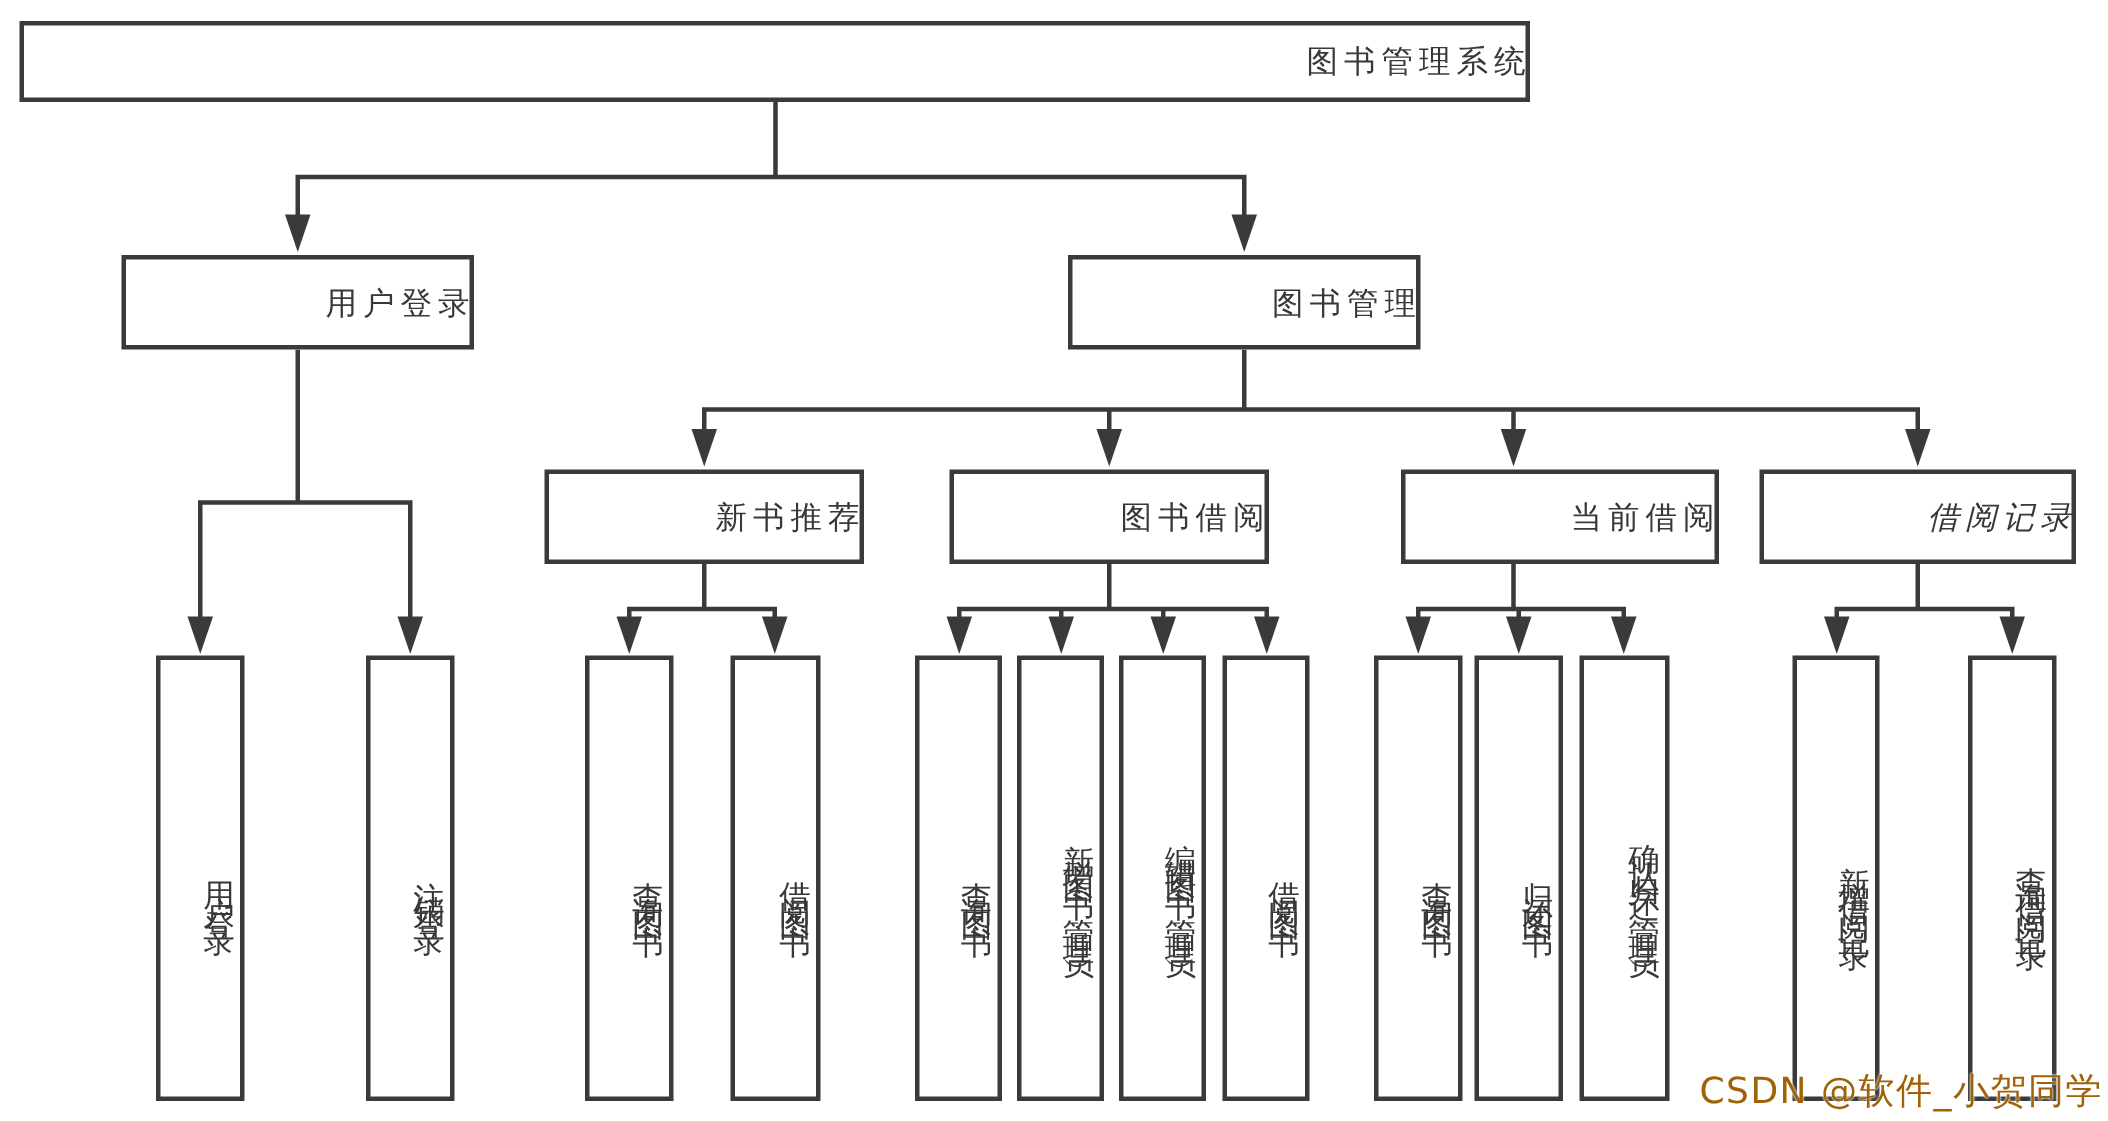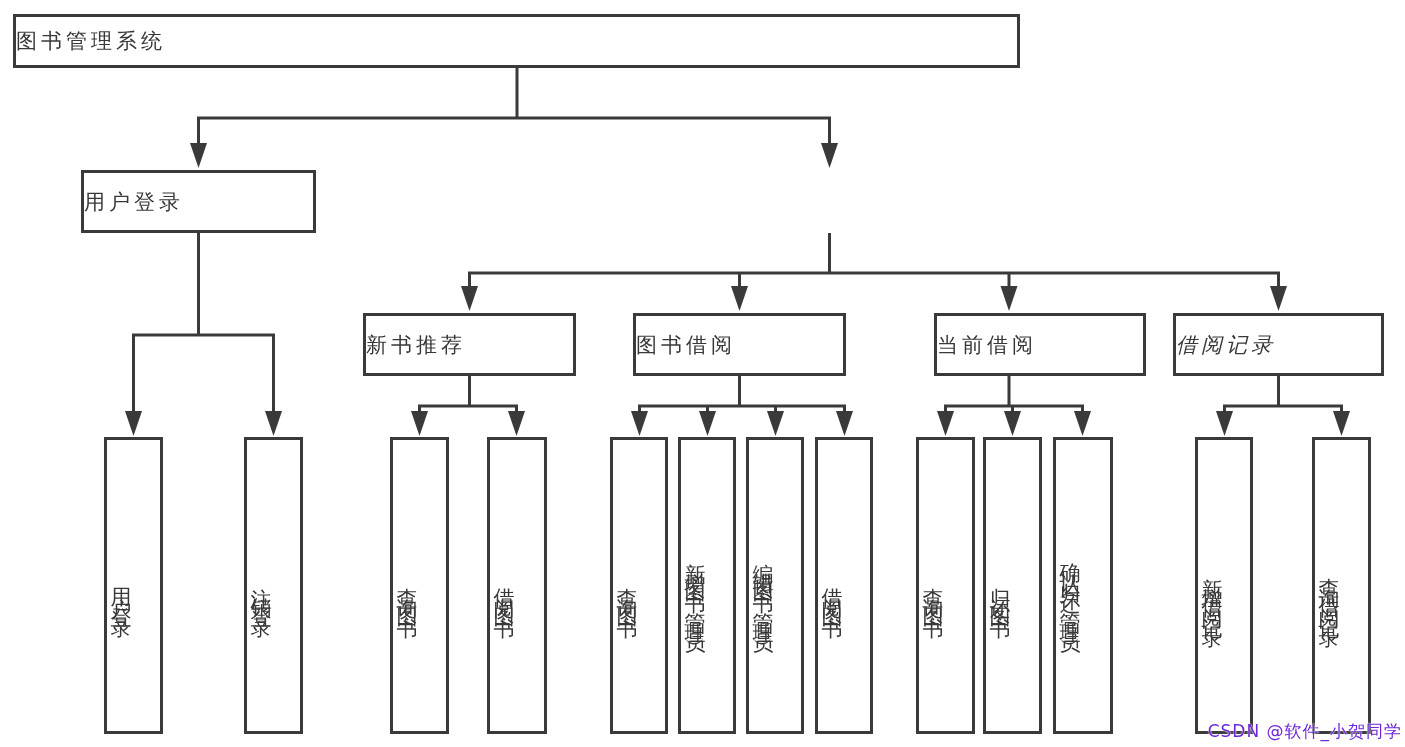--- a/index.html
+++ b/index.html
@@ -16,21 +16,21 @@
     left: 0; top: 0;
     z-index: 0;
   }
   .node {
     position: absolute;
     box-sizing: border-box;
     border: 3px solid #3a3a3a;
     background: #ffffff;
     display: flex;
     align-items: center;
-    justify-content: flex-start;
+    justify-content: flex-end;
     z-index: 1;
     color: #383838;
   }
   .node.hnode span {
     font-size: 21px;
     letter-spacing: 4px;
     margin-right: -4px;
     white-space: nowrap;
     color: #383838;
   }
@@ -41,23 +41,23 @@
     letter-spacing: 10px;
     margin-bottom: -10px;
     white-space: nowrap;
     color: #383838;
   }
   .watermark {
     position: absolute;
     right: 3px;
     bottom: 4px;
     z-index: 5;
-    font-size: 17px;
+    font-size: 24px;
     letter-spacing: 1px;
-    color: #6d28d9;
+    color: #a16207;
     text-shadow: 0 0 2px #ffffff, 0 0 1px #ffffff;
     white-space: nowrap;
   }
 </style>
 </head>
 <body>
 
 <div class="stage">
 
   <svg class="connectors" width="1405" height="747" viewBox="0 0 1405 747">
@@ -99,20 +99,23 @@
       <polygon points="1333,411 1350,411 1341.5,436"></polygon>
     </g>
   </svg>
 
   <div class="node hnode" style="left:13px; top:14px; width:1007px; height:54px;">
     <span>图书管理系统</span>
   </div>
 
   <div class="node hnode" style="left:81px; top:170px; width:235px; height:63px;">
     <span>用户登录</span>
+  </div>
+  <div class="node hnode" style="left:712px; top:170px; width:235px; height:63px;">
+    <span>图书管理</span>
   </div>
 
   <div class="node hnode" style="left:363px; top:313px; width:213px; height:63px;">
     <span>新书推荐</span>
   </div>
   <div class="node hnode" style="left:633px; top:313px; width:213px; height:63px;">
     <span>图书借阅</span>
   </div>
   <div class="node hnode" style="left:934px; top:313px; width:212px; height:63px;">
     <span>当前借阅</span>

